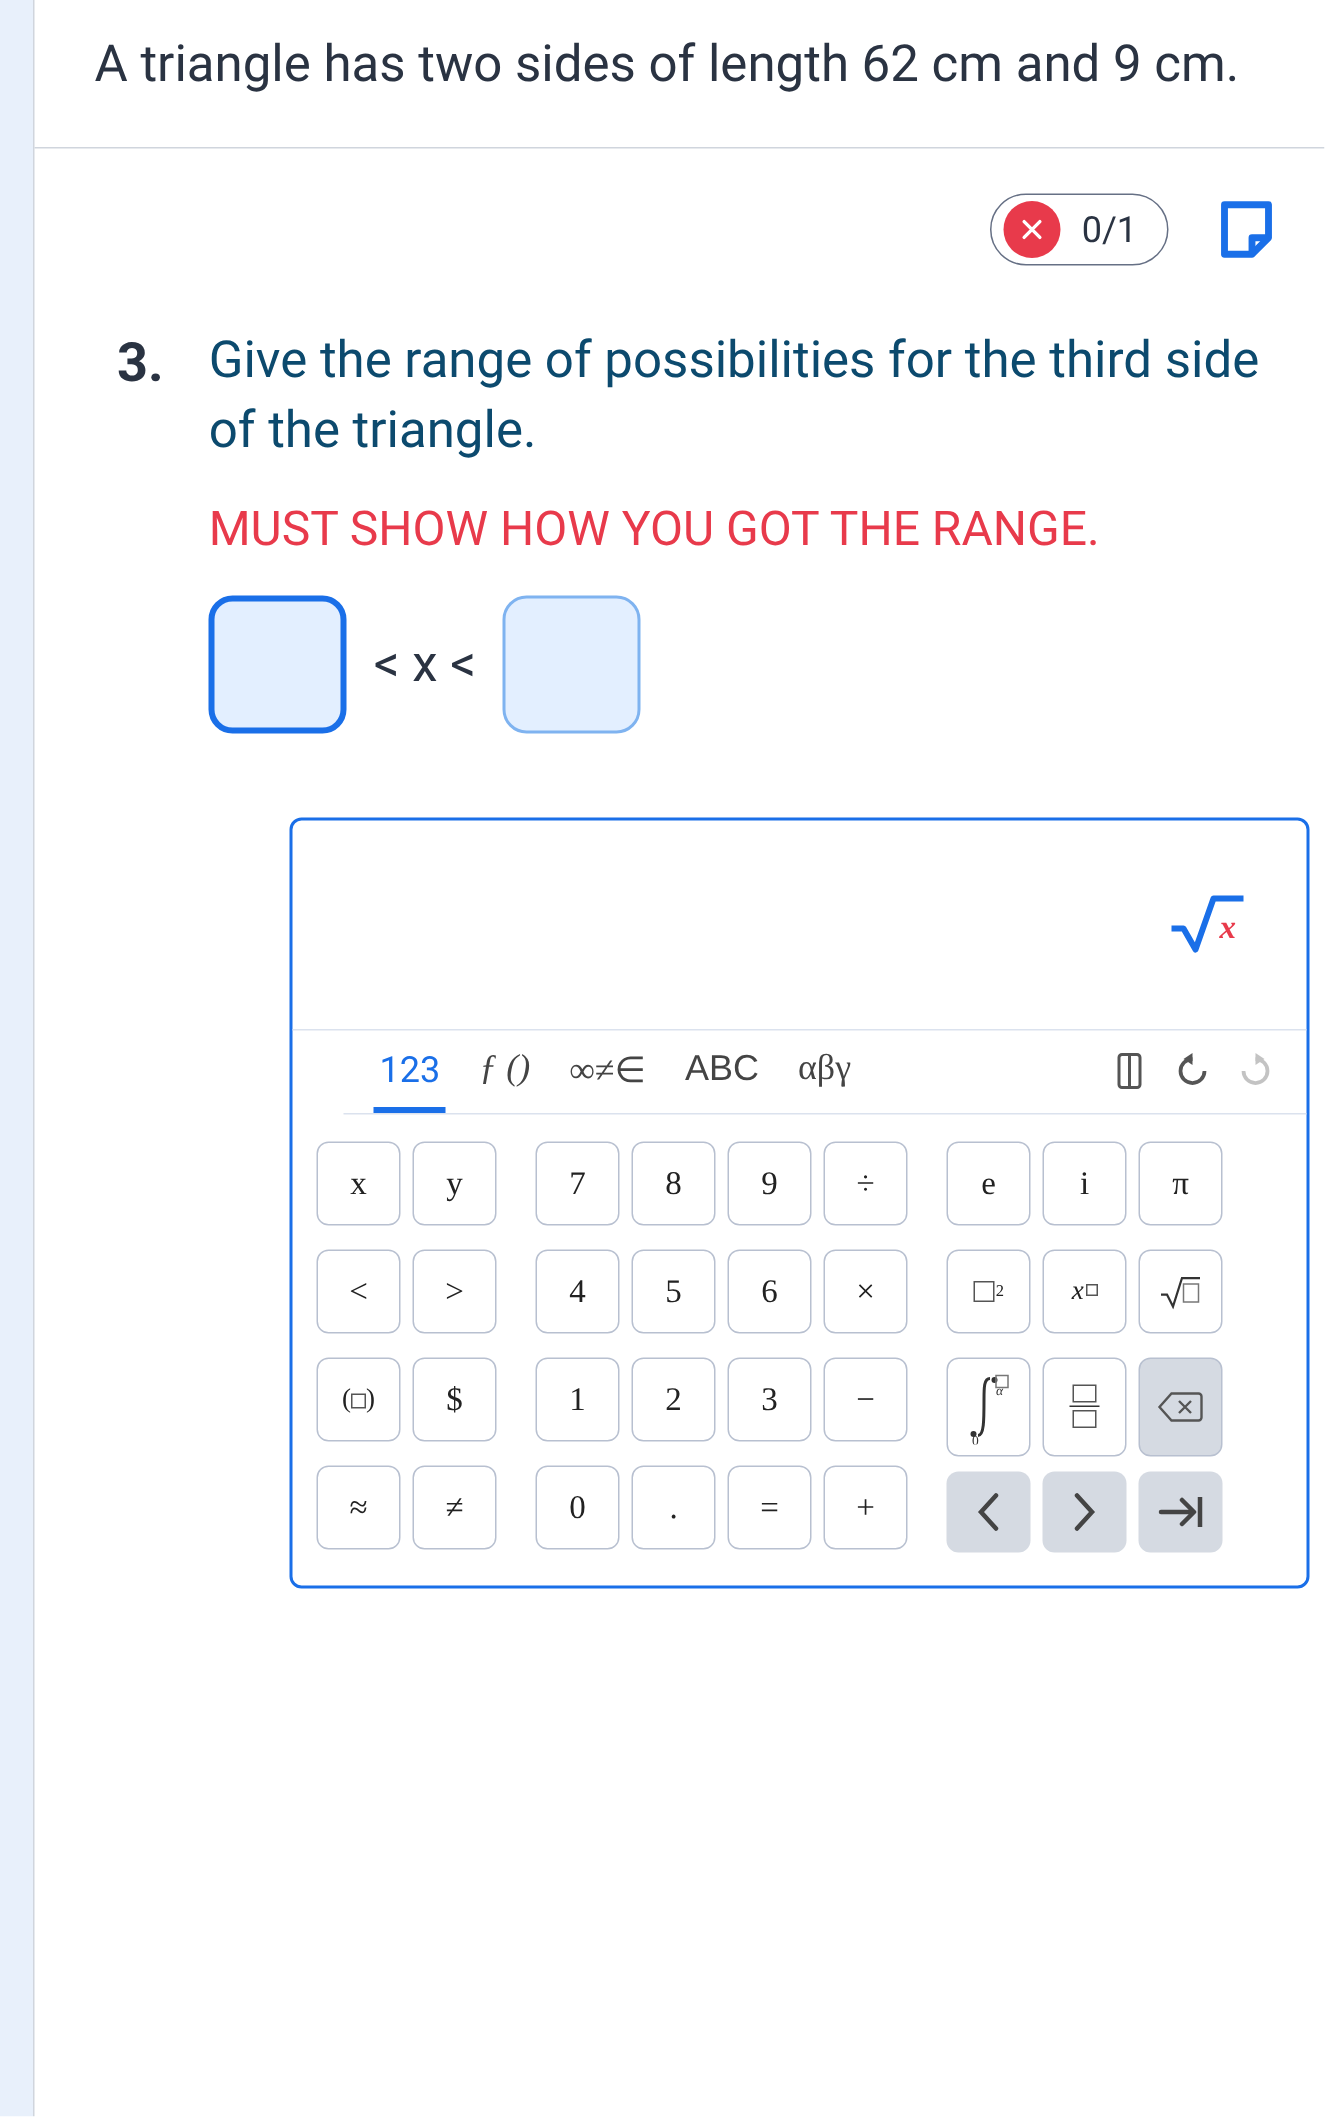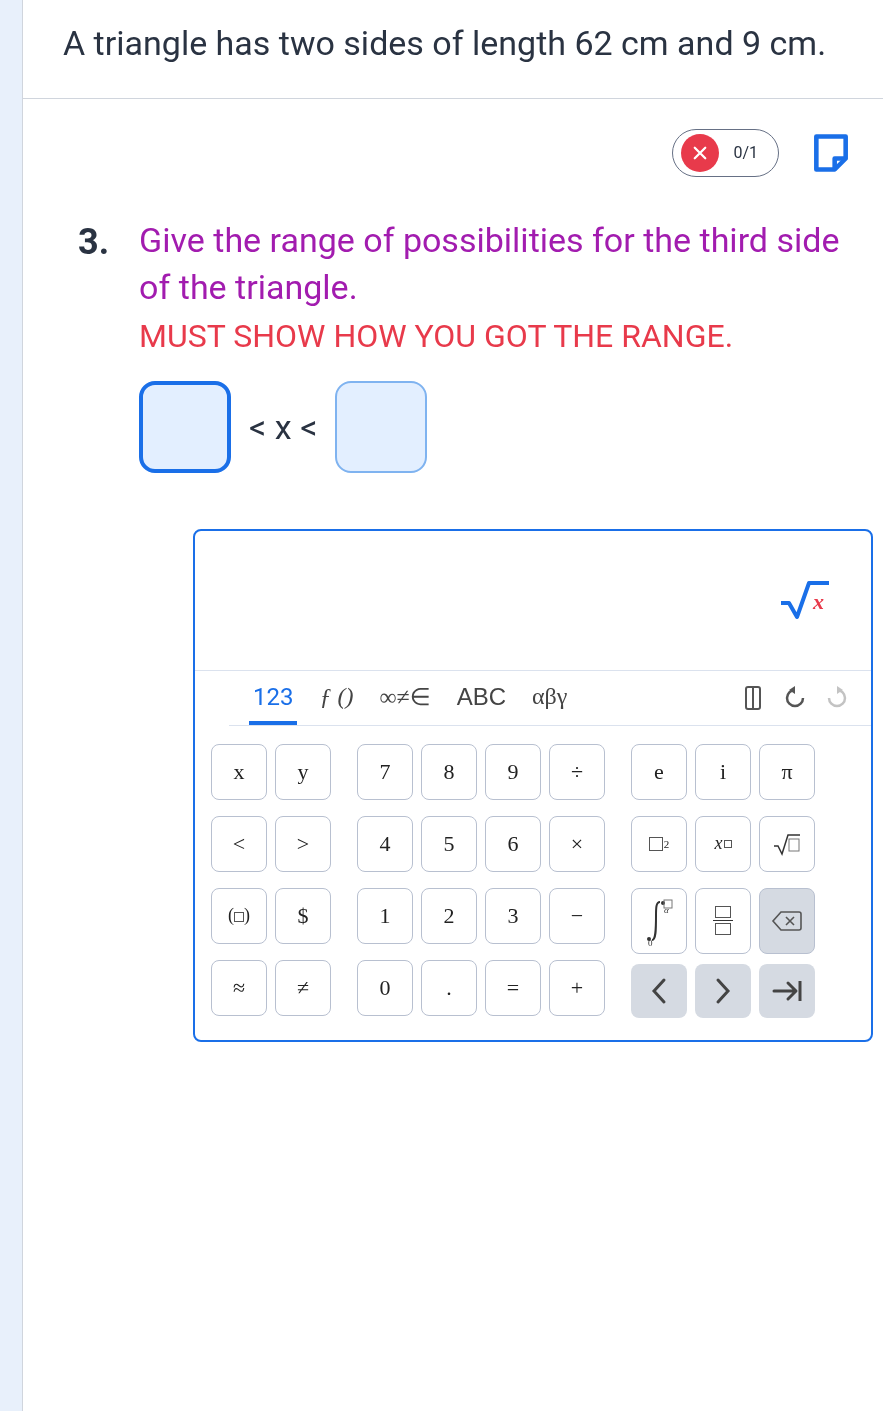--- a/index.html
+++ b/index.html
@@ -27,30 +27,30 @@
   .score-pill {
     display: flex; align-items: center;
     border: 1px solid #667085; border-radius: 999px;
     padding: 4px 20px 4px 8px; gap: 14px;
   }
   .x-circle {
     width: 38px; height: 38px; border-radius: 50%;
     background: #e83a4b; color: #fff; display: flex; align-items: center; justify-content: center;
     font-size: 22px; font-weight: bold;
   }
-  .score-text { font-size: 16px; color: #2a3342; }
+  .score-text { font-size: 24px; color: #2a3342; }
   .note-svg { width: 44px; height: 44px; }
   .question-block {
     display: flex; align-items: flex-start; gap: 30px;
     padding: 20px 30px 20px 55px;
   }
   .q-num { font-size: 36px; font-weight: 700; color: #2a3342; padding-top: 4px; }
   .q-body { flex: 1; }
-  .q-text { font-size: 34px; color: #a21caf; line-height: 1.4; }
-  .q-warn { font-size: 32px; color: #e83a4b; line-height: 1.4; margin-top: 2px; }
+  .q-text { font-size: 34px; color: #0c4a6e; line-height: 1.4; }
+  .q-warn { font-size: 32px; color: #e83a4b; line-height: 1.4; margin-top: 18px; }
   .answer-row {
     display: flex; align-items: center; gap: 18px;
     margin: 22px 0 0 0;
   }
   .ans-box {
     width: 92px; height: 92px; border-radius: 16px;
     background: #e3efff; border: 4px solid #1a6fe8;
   }
   .ans-box.light { border: 2px solid #7fb3f0; }
   .ans-mid { font-size: 34px; color: #2a3342; }

